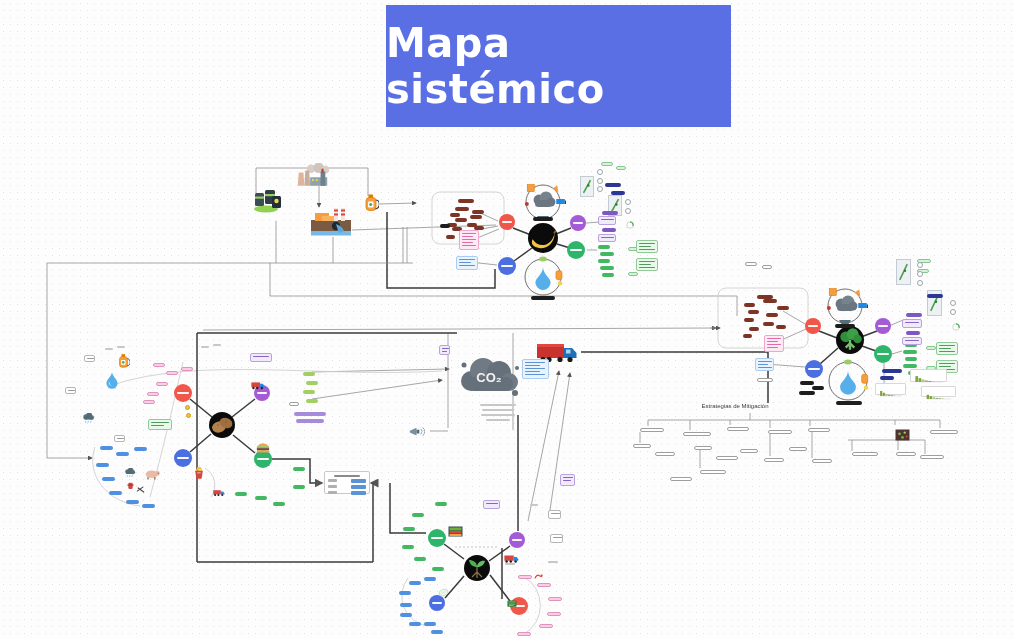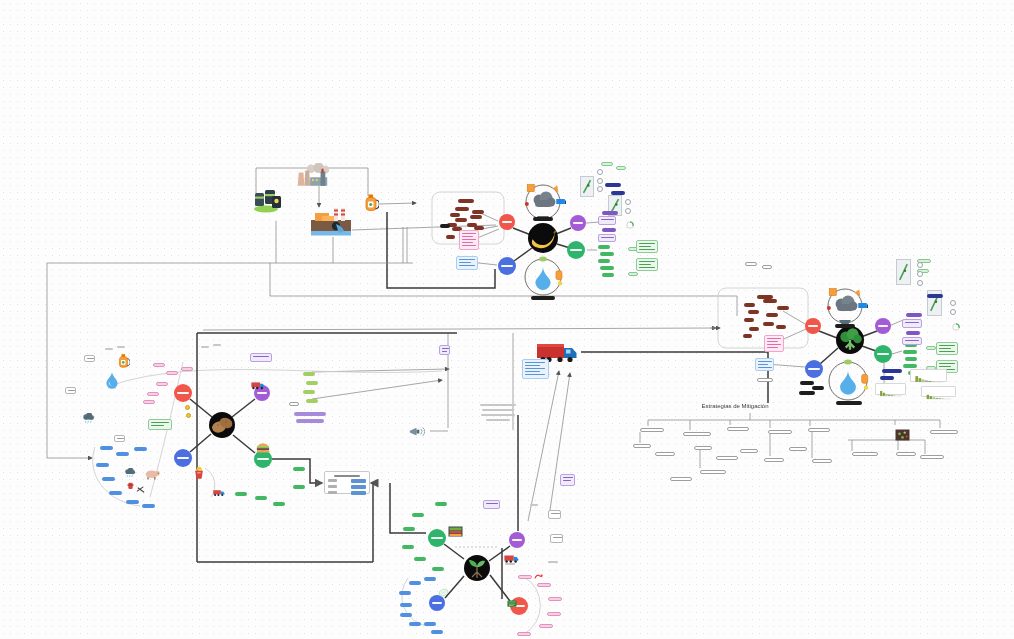--- a/index.html
+++ b/index.html
@@ -131,21 +131,37 @@
     <path class="thin" d="M812,432 L812,458"></path>
     <path class="thin" d="M828,420 L940,420"></path>
     <path class="thin" d="M895,420 L895,425"></path>
     <path class="thin" d="M940,420 L940,428"></path>
     <path class="thin" d="M848,440 L925,440"></path>
     <path class="thin" d="M852,440 L852,451"></path>
     <path class="thin" d="M898,440 L898,450"></path>
     <path class="thin" d="M925,440 L925,454"></path>
   </svg>
 
-
+  <div class="abs banner" style="left: 386px; top: 5px; width: 345px; height: 122px; background: rgb(90, 111, 228);">
+    <h1>Mapa sistémico</h1>
+  </div>
+
+  <div class="abs co2-wrap" style="left:455px;top:351px;width:68px;height:50px">
+    <svg width="68" height="50" viewBox="0 0 68 50">
+      <circle cx="9" cy="14" r="2.5" fill="#66707a"></circle>
+      <circle cx="62" cy="17" r="2" fill="#66707a"></circle>
+      <circle cx="60" cy="42" r="3" fill="#66707a"></circle>
+      <circle cx="16" cy="30" r="10" fill="#66707a"></circle>
+      <circle cx="28" cy="20" r="13" fill="#707a84"></circle>
+      <circle cx="44" cy="22" r="12" fill="#66707a"></circle>
+      <circle cx="54" cy="31" r="9" fill="#707a84"></circle>
+      <rect x="12" y="26" width="46" height="14" rx="7" fill="#66707a"></rect>
+      <text x="34" y="31" font-size="13" font-weight="bold" fill="#f2f2f2" text-anchor="middle" font-family="Liberation Sans, sans-serif">CO₂</text>
+    </svg>
+  </div>
 
   <div class="abs mit-label" style="left:695px;top:403px;width:80px">Estrategias de Mitigación</div>
 
   <div id="nodes">
       <div class="abs circle" style="left: 499px; top: 214px; width: 16px; height: 16px; background: rgb(241, 86, 75);">
         <span class="tdash"></span>
       </div>
       <div class="abs circle" style="left: 570px; top: 215px; width: 16px; height: 16px; background: rgb(164, 91, 214);">
         <span class="tdash"></span>
       </div>

